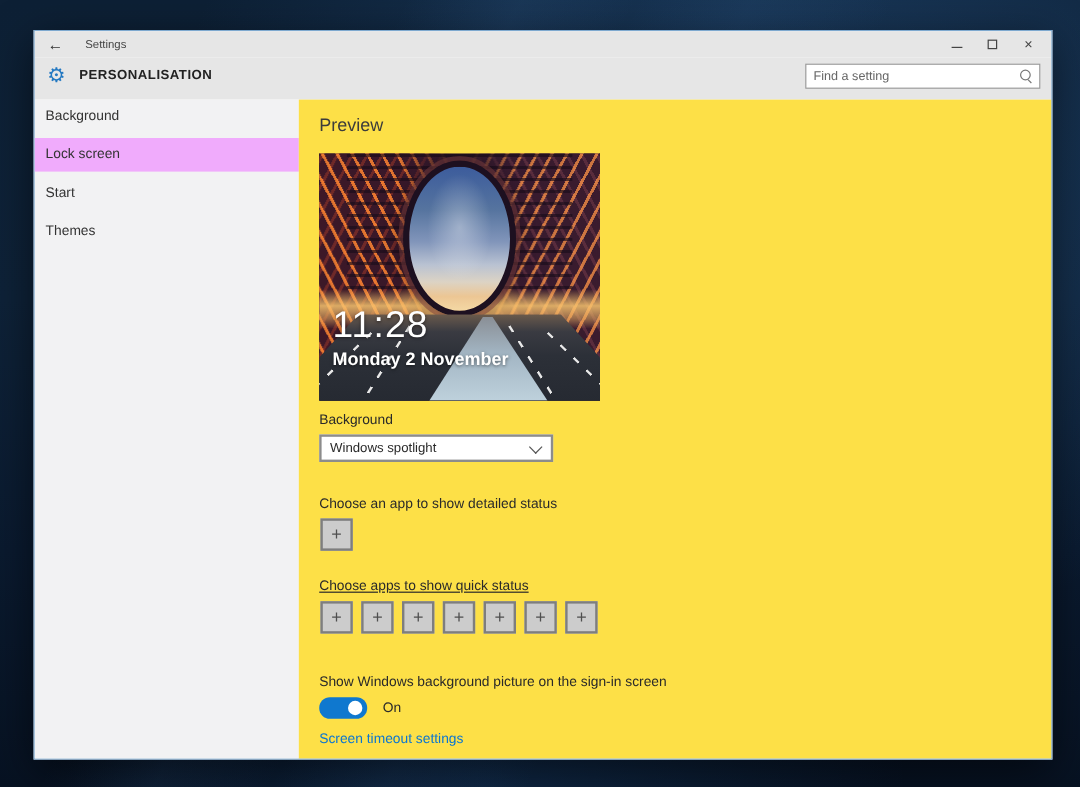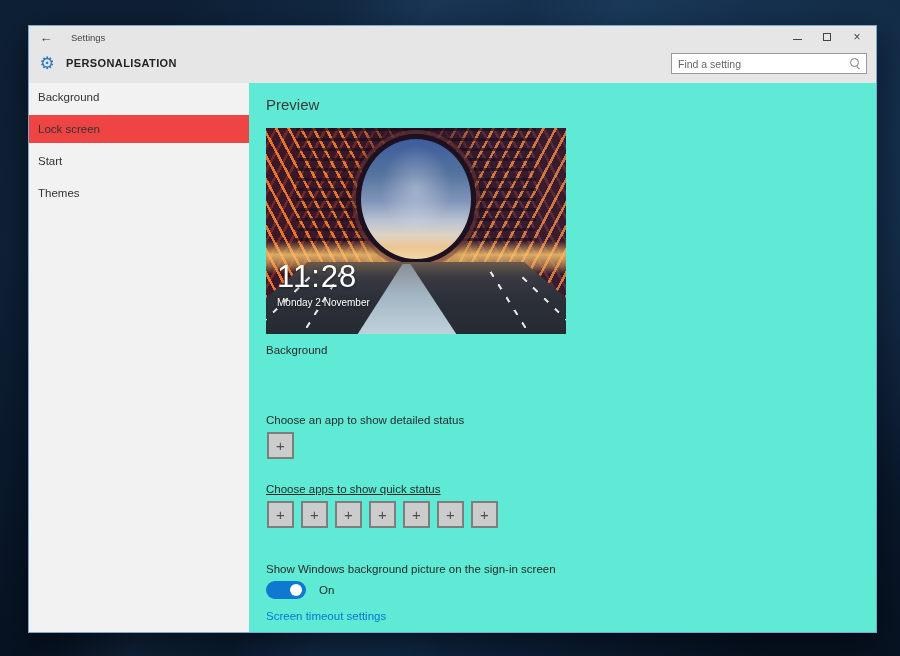--- a/index.html
+++ b/index.html
@@ -73,29 +73,29 @@
   }
 
   
   .sidebar {
     position:absolute; left:0; top:57px; bottom:0; width:220px; background:#f2f2f3;
   }
   .side-item {
     height:28px; margin-bottom:4px; display:flex; align-items:center;
     padding-left:9px; font-size:11.5px; color:#333; cursor:pointer;
   }
-  .side-item.selected { background:#ef4444; }
-
-  
-  .main { position:absolute; left:220px; top:57px; right:0; bottom:0; background:#5eead4; }
+  .side-item.selected { background:#f0abfc; }
+
+  
+  .main { position:absolute; left:220px; top:57px; right:0; bottom:0; background:#fde047; }
   .preview-heading { position:absolute; left:17px; top:13px; font-size:15px; color:#3c3c3c; }
 
   
   .preview {
-    position:absolute; left:17px; top:45px; width:300px; height:206px;
+    position:absolute; left:17px; top:45px; width:234px; height:206px;
     overflow:hidden; background:#2b1626;
   }
   .pv-base {
     position:absolute; inset:0;
     background:linear-gradient(180deg,#321a2c 0%,#47243a 26%,#6e3c49 46%,#b97a4e 56%,#e9ab62 63%,#d9a268 67%,#5a5a5e 72%,#2e333c 82%,#22262e 100%);
   }
   .pv-lat-left {
     position:absolute; left:-8%; top:-6%; width:56%; height:90%;
     background:
       repeating-linear-gradient(62deg, rgba(238,124,48,0.92) 0 2.5px, rgba(40,18,34,0.55) 2.5px 11px),
@@ -142,21 +142,21 @@
   .pv-dash {
     position:absolute; bottom:-6px; width:2px; height:74px;
     background:repeating-linear-gradient(180deg,#e9e9e9 0 6px, transparent 6px 15px);
   }
   .pv-dash.l1 { left:55px;  transform:rotate(32deg); }
   .pv-dash.l2 { left:16px;  transform:rotate(46deg); }
   .pv-dash.r1 { right:55px; transform:rotate(-32deg); }
   .pv-dash.r2 { right:16px; transform:rotate(-46deg); }
   .pv-clock { position:absolute; left:11px; bottom:26px; color:#fff; text-shadow:0 1px 3px rgba(0,0,0,0.55); }
   .pv-time { font-size:31px; font-weight:300; line-height:34px; letter-spacing:1px; }
-  .pv-date { font-size:10px; margin-top:3px; }
+  .pv-date { font-size:15px; margin-top:3px;font-weight:bold; }
 
   
   .field-label { position:absolute; left:17px; font-size:11.5px; color:#2a2a2a; }
   .lbl-background { top:261px; }
   .dropdown {
     position:absolute; left:17px; top:279px; width:195px; height:23px;
     background:#fff; border:2px solid #8c8c8c; display:flex; align-items:center;
     cursor:pointer;
   }
   .dropdown .dd-text { flex:1; font-size:11px; color:#2a2a2a; padding-left:7px; }
@@ -246,20 +246,24 @@
         <div class="pv-dash l2"></div>
         <div class="pv-dash r1"></div>
         <div class="pv-dash r2"></div>
         <div class="pv-clock">
           <div class="pv-time">11:28</div>
           <div class="pv-date">Monday 2 November</div>
         </div>
       </div>
 
       <div class="field-label lbl-background">Background</div>
+      <div class="dropdown">
+        <span class="dd-text">Windows spotlight</span>
+        <span class="dd-chevron"></span>
+      </div>
 
       <div class="field-label lbl-detailed">Choose an app to show detailed status</div>
       <div class="detailed-row">
         <div class="plus-btn">
           <span>+</span>
         </div>
       </div>
 
       <div class="field-label lbl-quick">Choose apps to show quick status</div>
       <div class="quick-row">

